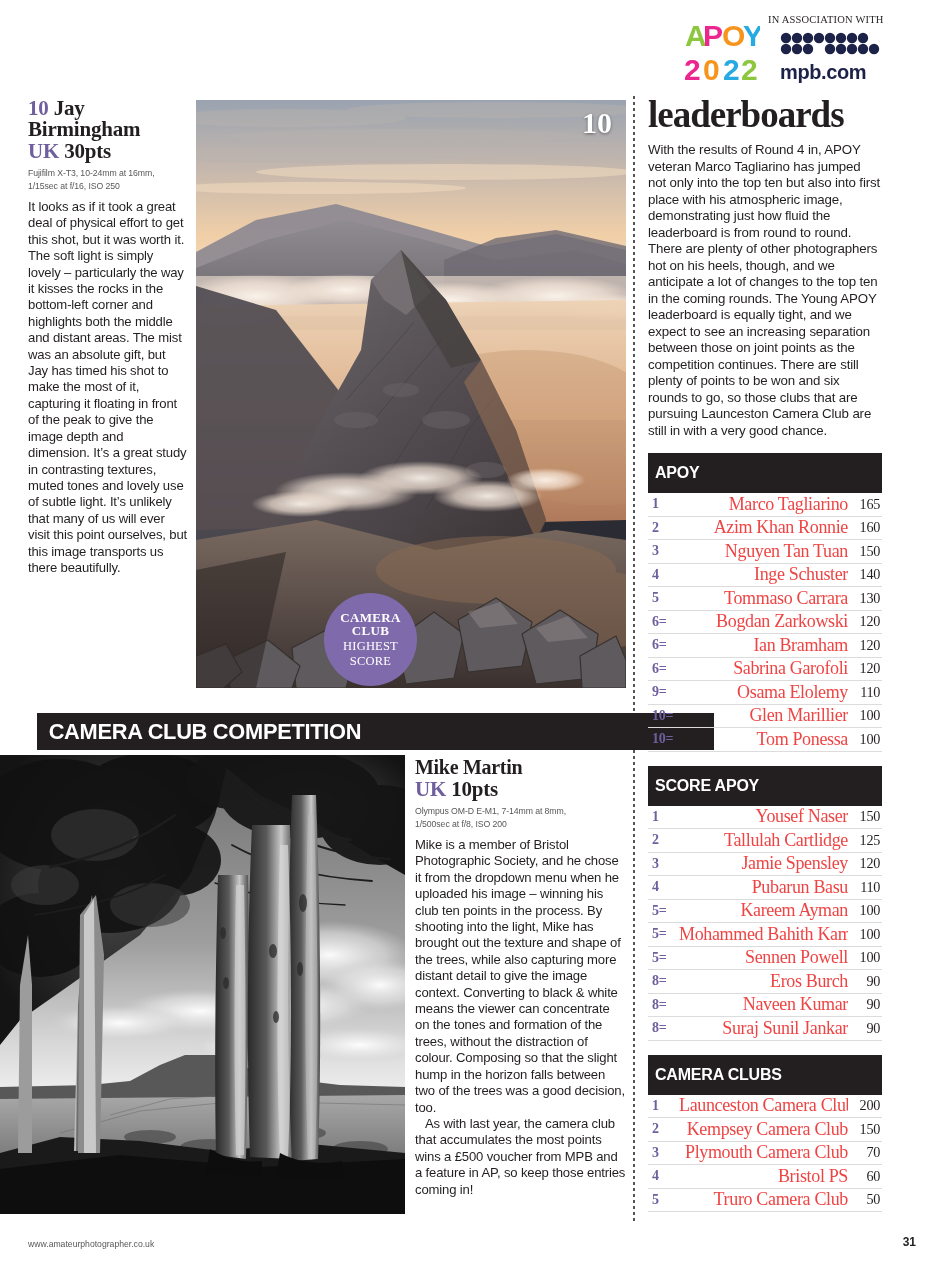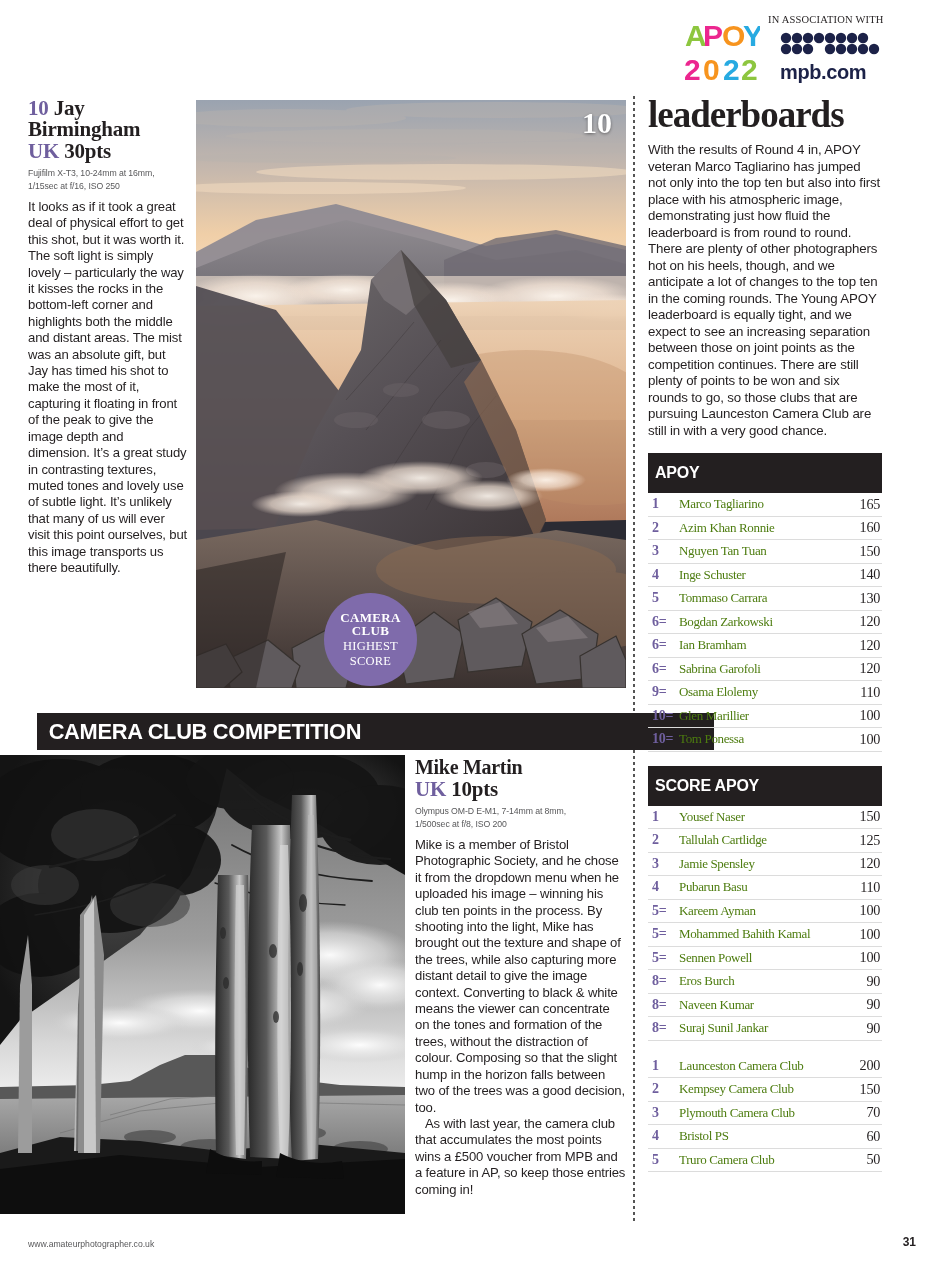--- a/index.html
+++ b/index.html
@@ -141,22 +141,22 @@
     border-bottom: 1px solid #dcdcdc;
   }
   .row .pos {
     width: 31px; flex: 0 0 31px;
     font-family: "Liberation Serif", serif; font-weight: 700;
     font-size: 14px; color: #6f5f9e; padding-left: 4px; letter-spacing: -0.3px;
   }
   .row .nm {
     flex: 1 1 auto;
     font-family: "Liberation Serif", serif; font-weight: 400;
-    font-size: 13px; color: #4d7c0f; letter-spacing: -0.35px;
-    white-space: nowrap; overflow: hidden;
+    font-size: 18px; color: #ef4444; letter-spacing: -0.35px;
+    white-space: nowrap; overflow: hidden; text-align: right;
   }
   .row .sc {
     flex: 0 0 34px; text-align: right;
     font-family: "Liberation Serif", serif; font-weight: 400;
     font-size: 14.2px; color: #231f20; letter-spacing: -0.3px;
     padding-right: 2px;
   }
 
   
   .footer-url {
@@ -634,20 +634,23 @@
             <div class="nm">Naveen Kumar</div>
             <div class="sc">90</div>
           </div>
           <div class="row">
             <div class="pos">8=</div>
             <div class="nm">Suraj Sunil Jankar</div>
             <div class="sc">90</div>
           </div>
         </div>
         <div class="tbl">
+          <div class="tbl-head">
+            <span>CAMERA CLUBS</span>
+          </div>
           <div class="row">
             <div class="pos">1</div>
             <div class="nm">Launceston Camera Club</div>
             <div class="sc">200</div>
           </div>
           <div class="row">
             <div class="pos">2</div>
             <div class="nm">Kempsey Camera Club</div>
             <div class="sc">150</div>
           </div>

